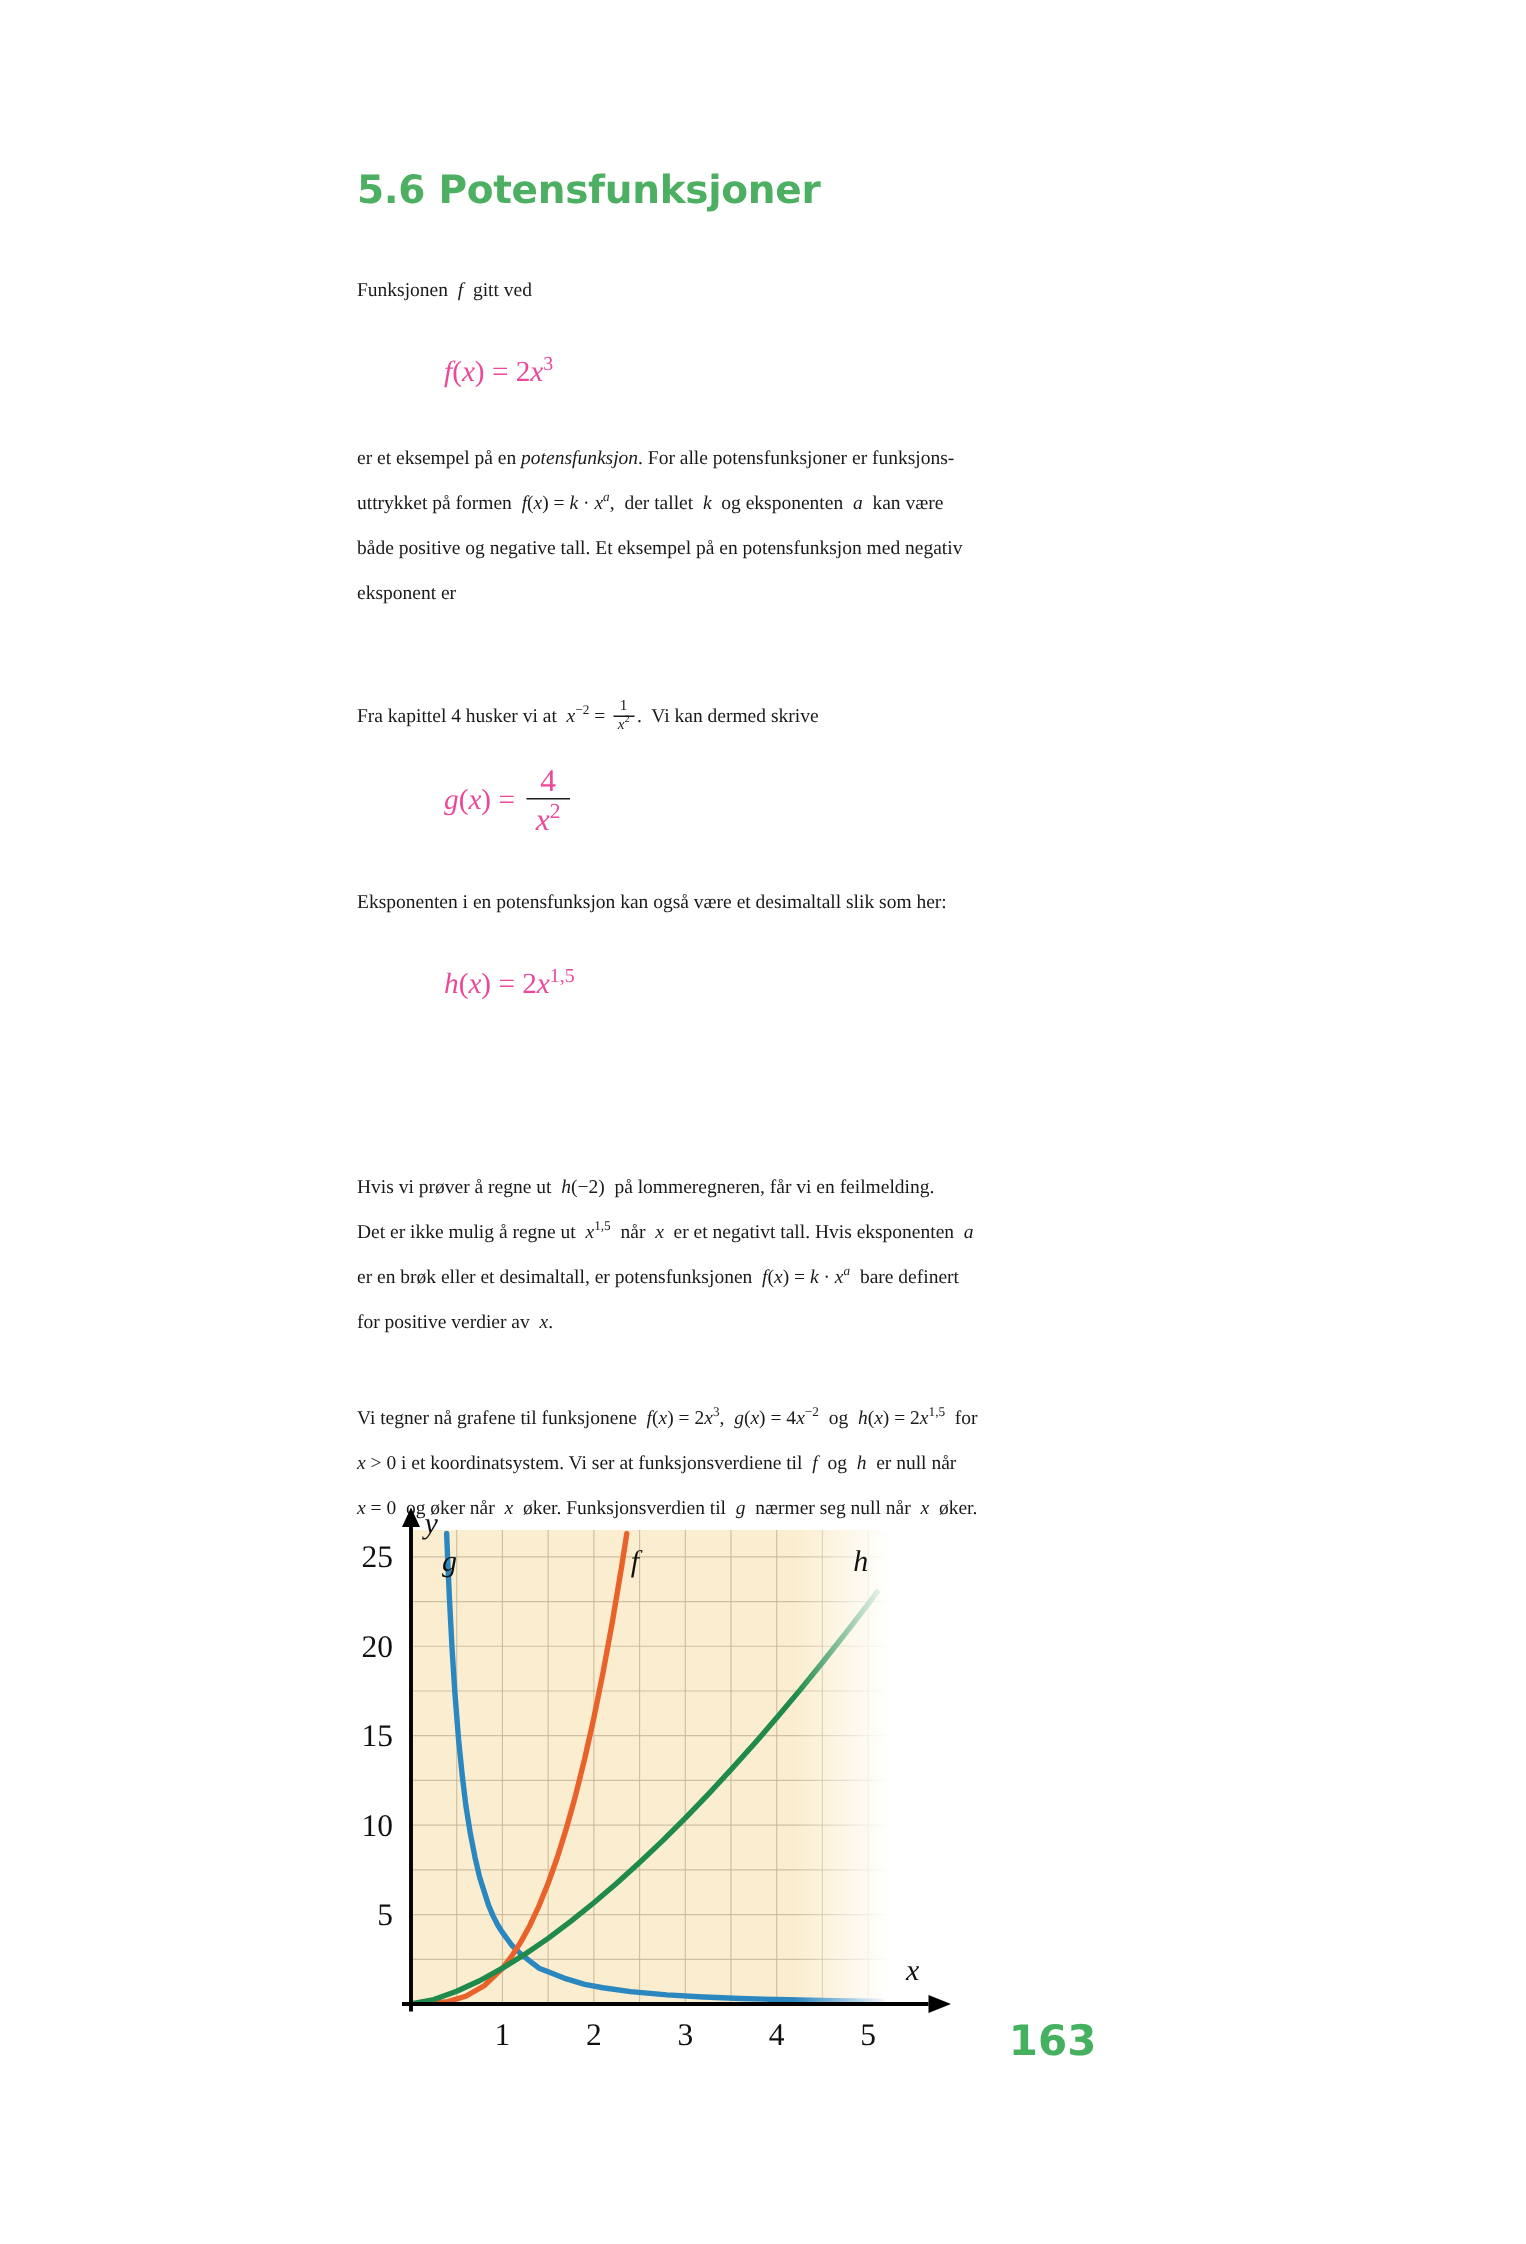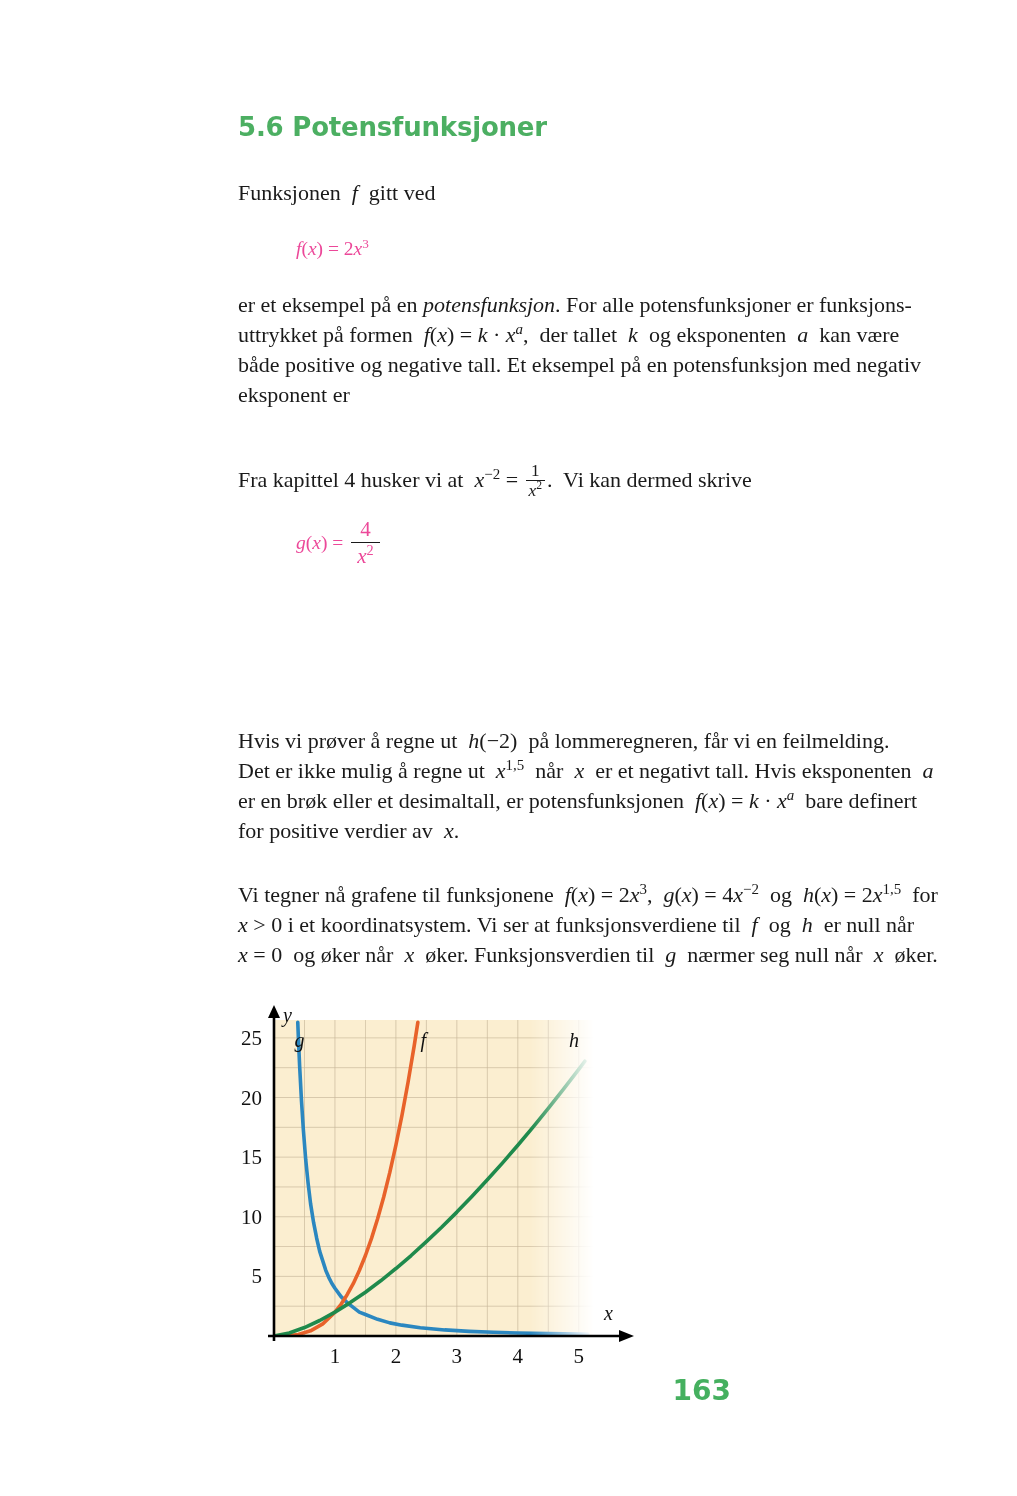--- a/index.html
+++ b/index.html
@@ -32,21 +32,21 @@
   h1.section-title {
     font-family: "DejaVu Sans", sans-serif;
     font-size: 26px;
     font-weight: bold;
     color: #4caf62;
     margin: 0 0 36px 0;
     letter-spacing: -0.2px;
   }
 
   p.para {
-    font-size: 22px;
+    font-size: 13px;
     line-height: 30px;
     color: #1a1a1a;
     margin: 0 0 0 0;
     text-align: left;
   }
 
   .gap-sm { height: 18px; }
   .gap-md { height: 26px; }
   .gap-lg { height: 34px; }
 
@@ -98,21 +98,21 @@
     left: 238px;
     top: 1004px;
     width: 400px;
     height: 370px;
   }
   .chart-svg { display: block; }
 
   .page-number {
     position: absolute;
     right: 88px;
-    top: 1374px;
+    top: 1344px;
     font-family: "DejaVu Sans", sans-serif;
     font-size: 28px;
     font-weight: bold;
     color: #45b05f;
   }
 </style>
 </head>
 <body>
 
 <div class="page">
@@ -152,23 +152,27 @@
 
     <div class="gap-sm"></div>
 
     <div class="eq">
       <i class="v">g</i>(<i class="v">x</i>) =
       <span class="frac-big"><span class="num">4</span><span class="den"><i class="v">x</i><sup class="ex">2</sup></span></span>
     </div>
 
     <div class="gap-md"></div>
 
-
-    <div class="gap-md"></div>
-
+    <p class="para">Eksponenten i en potensfunksjon kan også være et desimaltall slik som her:</p>
+
+    <div class="gap-md"></div>
+
+    <div class="eq">
+      <i class="v">h</i>(<i class="v">x</i>) = 2<i class="v">x</i><sup class="ex">1,5</sup>
+    </div>
 
     <div class="gap-md"></div>
 
 
     <div class="gap-lg"></div>
 
 
     <div class="gap-sm"></div>
 
 

